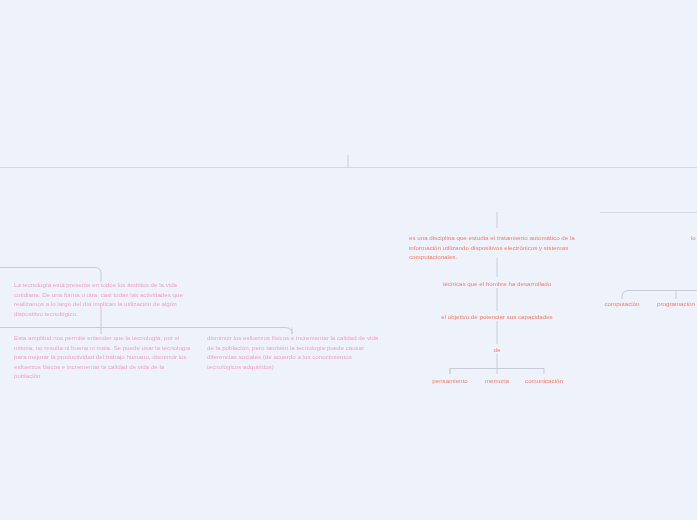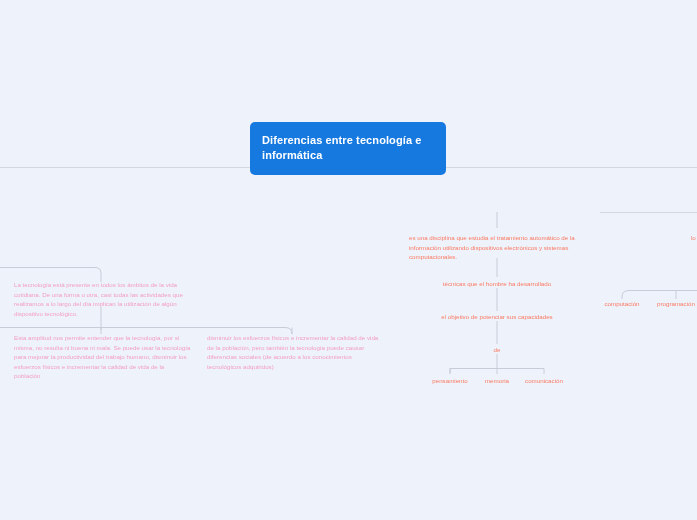--- a/index.html
+++ b/index.html
@@ -115,21 +115,20 @@
     <path d="M 450 368.5 L 544 368.5"></path>
     <path d="M 450 368.5 L 450 374"></path>
     <path d="M 497 368.5 L 497 374"></path>
     <path d="M 544 368.5 L 544 374"></path>
 
     <path d="M 697 290.5 L 629 290.5 Q 622 290.5 622 297 L 622 299"></path>
     <path d="M 676 290.5 L 676 299"></path>
 
   </svg>
 
-  <div class="root-node">Diferencias entre tecnología e informática</div>
 
   <div class="node pink" style="left:14px; top:280px; width:178px;">La tecnología está presente en todos los ámbitos de la vida cotidiana. De una forma u otra, casi todas las actividades que realizamos a lo largo del día implican la utilización de algún dispositivo tecnológico.</div>
 
   <div class="node pink" style="left:14px; top:333px; width:178px;">Esta amplitud nos permite entender que la tecnología, por sí misma, no resulta ni buena ni mala. Se puede usar la tecnología para mejorar la productividad del trabajo humano, disminuir los esfuerzos físicos e incrementar la calidad de vida de la población</div>
 
   <div class="node pink" style="left:207px; top:333px; width:178px;">disminuir los esfuerzos físicos e incrementar la calidad de vida de la población, pero también la tecnología puede causar diferencias sociales (de acuerdo a los conocimientos tecnológicos adquiridos)</div>
 
   <div class="node coral" style="left:409px; top:233px; width:178px;">es una disciplina que estudia el tratamiento automático de la información utilizando dispositivos electrónicos y sistemas computacionales.</div>
 
   <div class="node coral center" style="left:417px; top:279px; width:160px;">técnicas que el hombre ha desarrollado</div>

